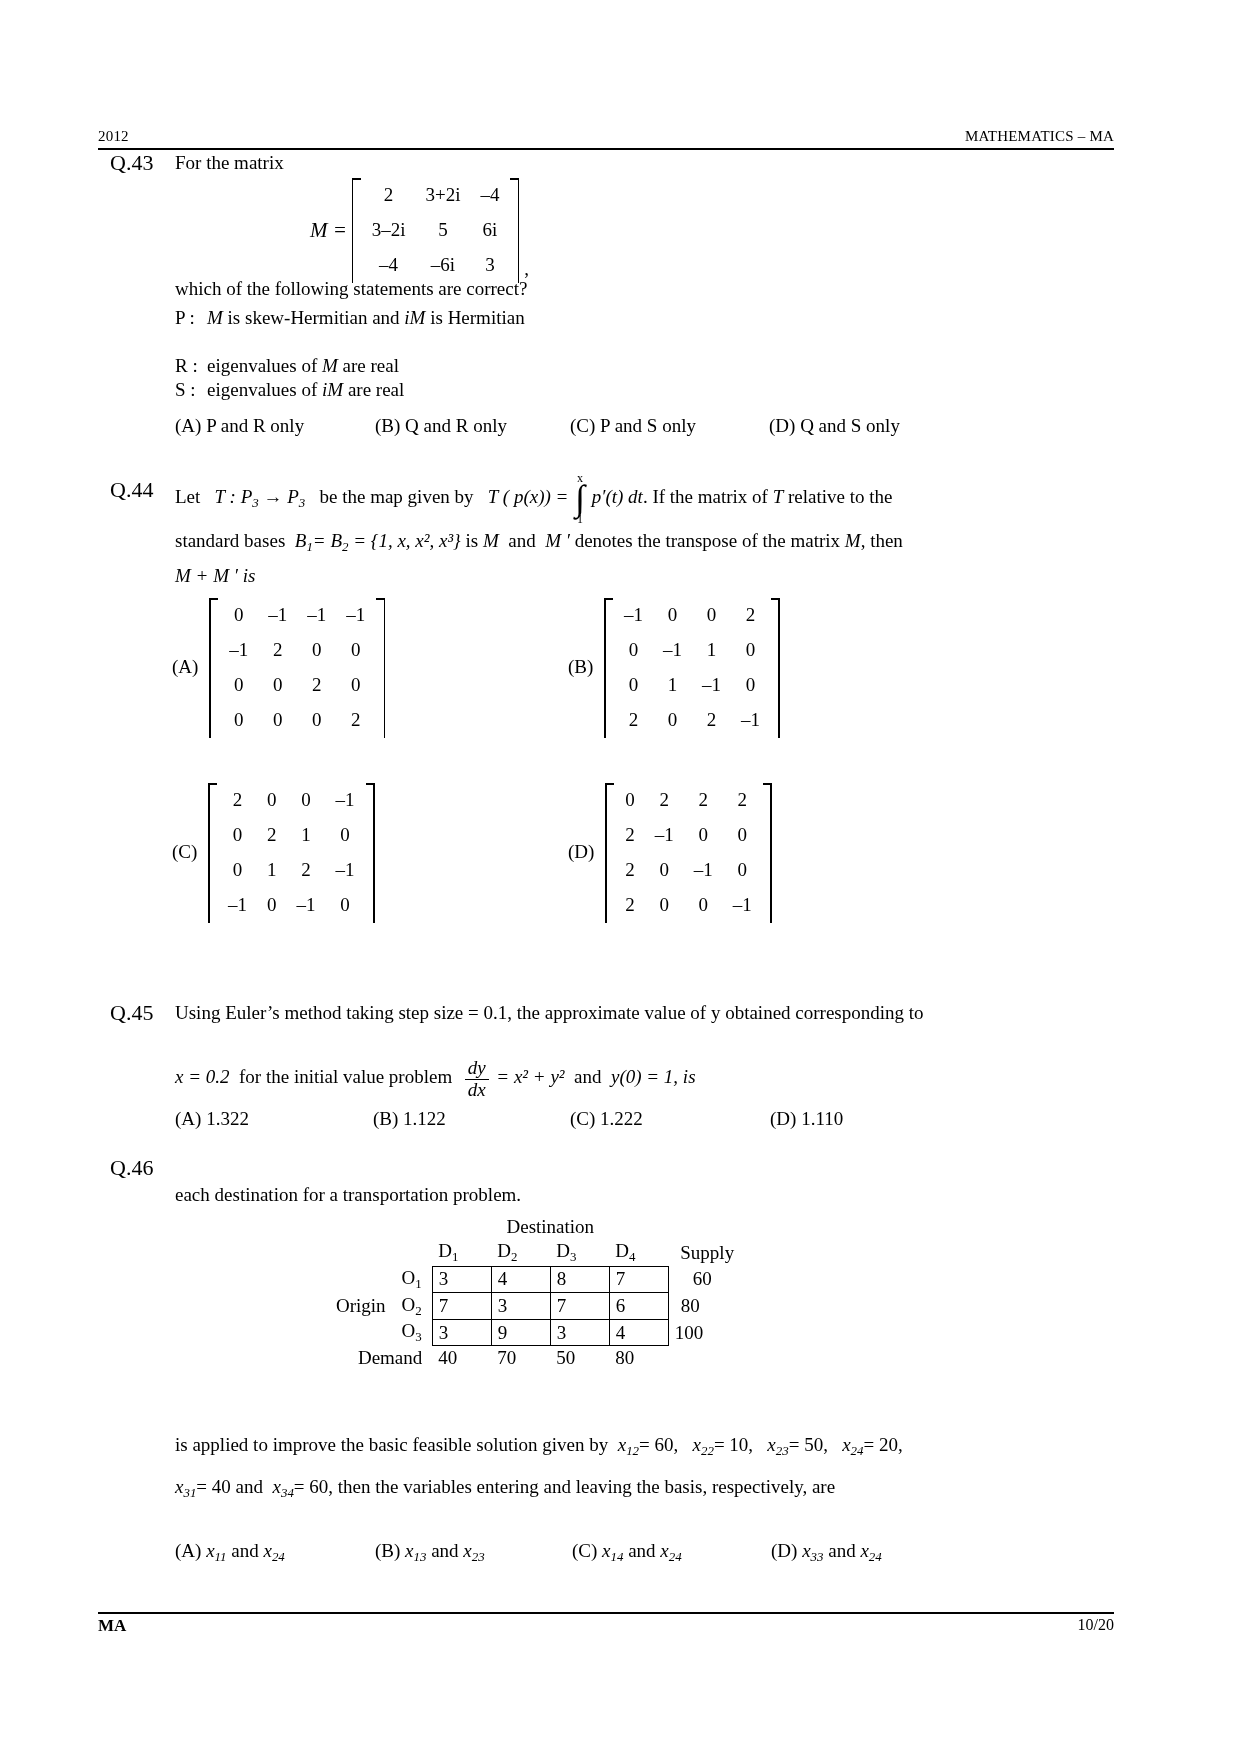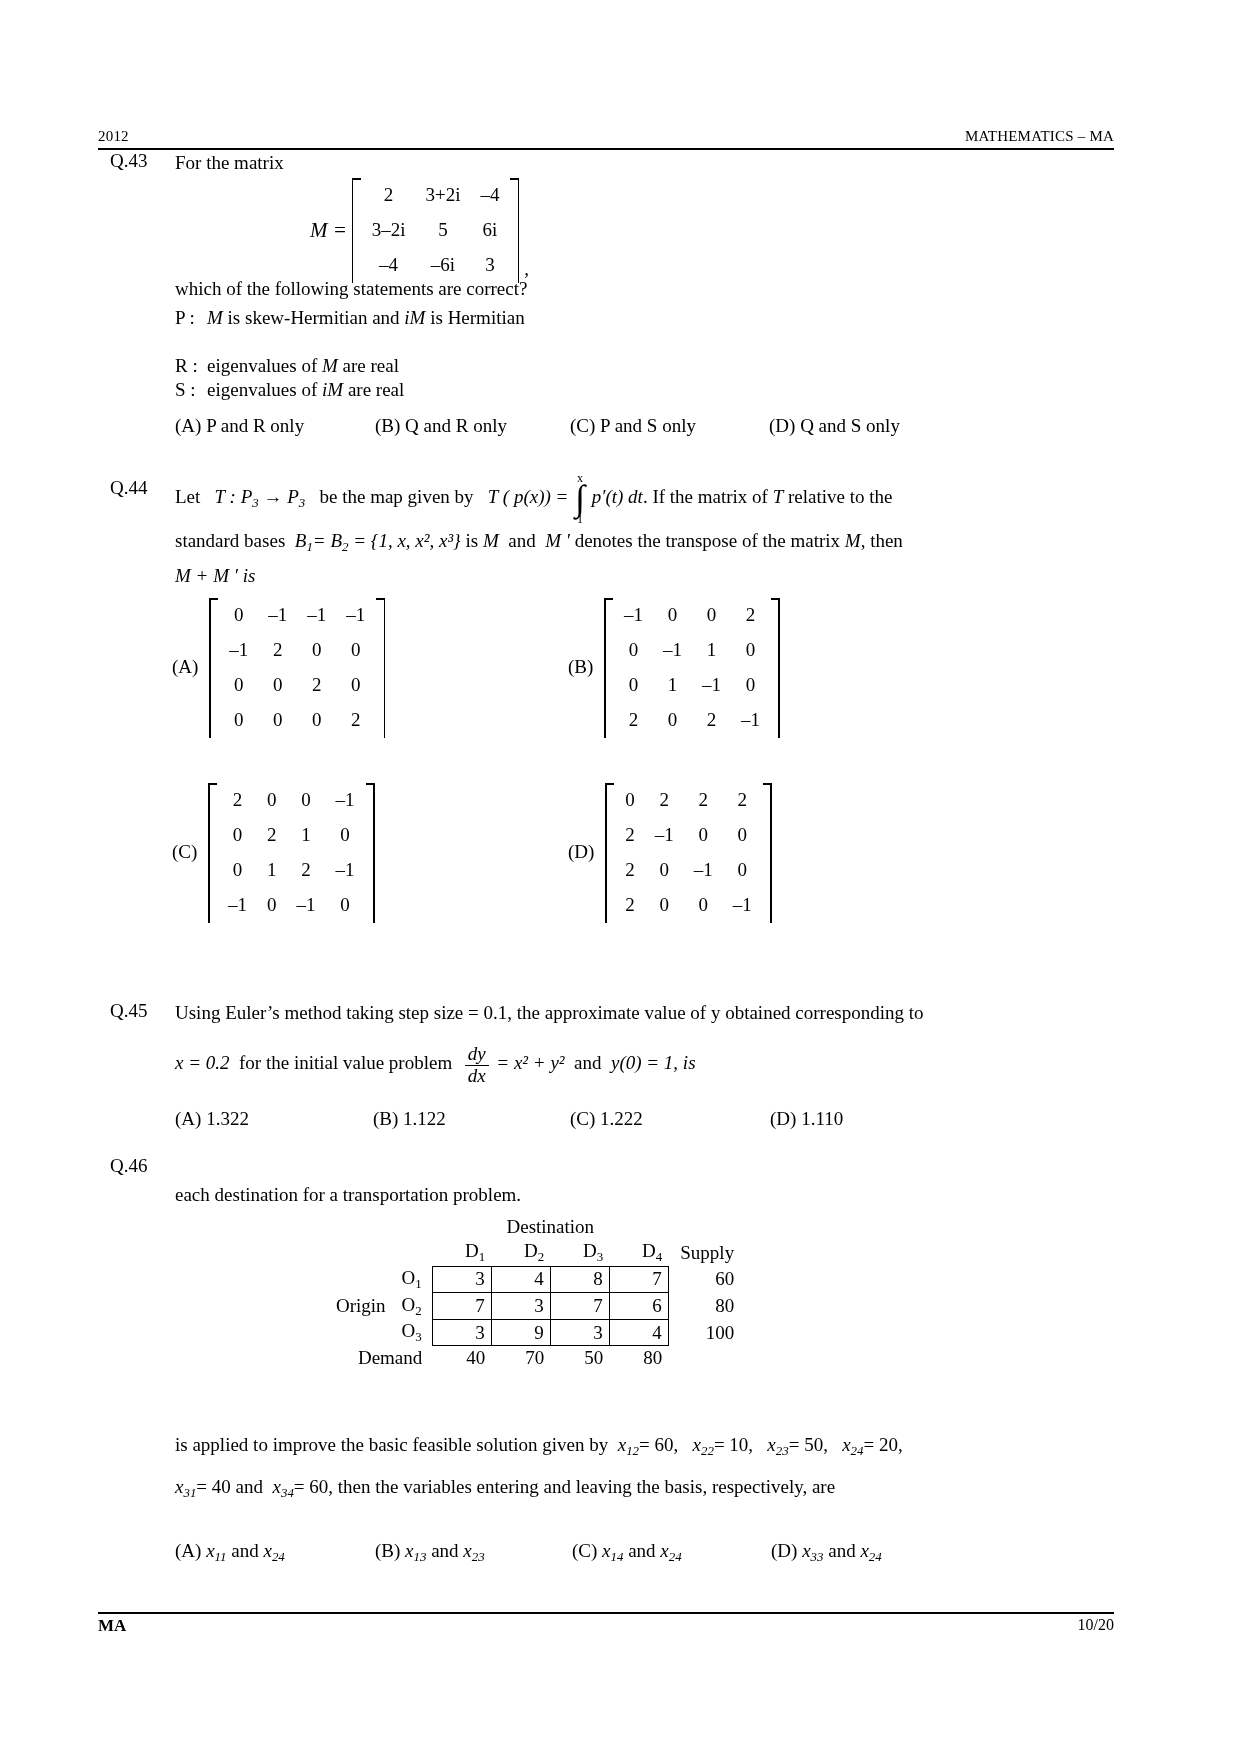--- a/index.html
+++ b/index.html
@@ -19,52 +19,52 @@
   }
   .hdr-rule { position:absolute; left:98px; top:148px; width:1016px; height:2px; background:#000; }
   .ftr-rule { position:absolute; left:98px; top:1612px; width:1016px; height:2px; background:#000; }
   .ftr {
     position:absolute; left:98px; top:1616px; width:1016px;
     display:flex; justify-content:space-between;
     font-size:17px; font-weight:bold;
   }
   .ftr .pg { font-weight:normal; font-size:16px; }
 
-  .qnum { position:absolute; font-size:19px; }
+  .qnum { position:absolute; font-size:22px; }
   .body { position:absolute; font-size:19px; line-height:1.42; }
   i, .it { font-style:italic; }
   .sub { font-size:0.68em; vertical-align:-0.28em; font-style:italic;}
   .subn { font-size:0.68em; vertical-align:-0.28em; }
 
   
   .mat { display:inline-flex; align-items:stretch; vertical-align:middle; }
   .brk { width:10px; position:relative; }
   .brk::before, .brk::after { content:""; position:absolute; background:#000; }
   .brk-l::before { left:0; top:0; bottom:0; width:1.6px; }
   .brk-l::after  { left:0; top:0; width:9px; height:1.6px;
                    box-shadow:0 calc(100% - 1.6px) 0 0 #000; }
   .brk-r::before { right:0; top:0; bottom:0; width:1.6px; }
   .brk-r::after  { right:0; top:0; width:9px; height:1.6px;
                    box-shadow:0 calc(100% - 1.6px) 0 0 #000; }
   .mat table { border-collapse:collapse; }
   .mat td { text-align:center; font-size:19px; padding:4px 10px; font-family:"Liberation Serif",serif; }
 
-  .frac { display:inline-block; text-align:right; vertical-align:middle; line-height:1.08; margin:4px 3px;}
+  .frac { display:inline-block; text-align:right; vertical-align:middle; line-height:1.08; margin:18px 3px;}
   .frac .n { display:block; border-bottom:1.4px solid #000; padding:0 3px; }
   .frac .d { display:block; padding:0 3px; }
 
   .intg { display:inline-flex; flex-direction:column; align-items:center;
           vertical-align:middle; line-height:1; margin:0 2px; font-size:19px;}
   .intg .lim { font-size:12px; }
   .intg .sym { font-size:36px; font-family:"Liberation Serif",serif; line-height:0.8; }
 
   
   .tp { position:absolute; font-size:19px; }
   .tp table { border-collapse:collapse; }
-  .tp td { text-align:right; padding:1px 6px; }
+  .tp td { text-align:left; padding:1px 6px; }
   .tp td.cell { border:1.3px solid #000; width:46px; }
   .tp td.lbl { border:none; padding-right:10px; text-align:right; }
   .tp td.pl  { border:none; }
 </style>
 </head>
 <body>
 
 <div class="page">
 
   <div class="hdr">

